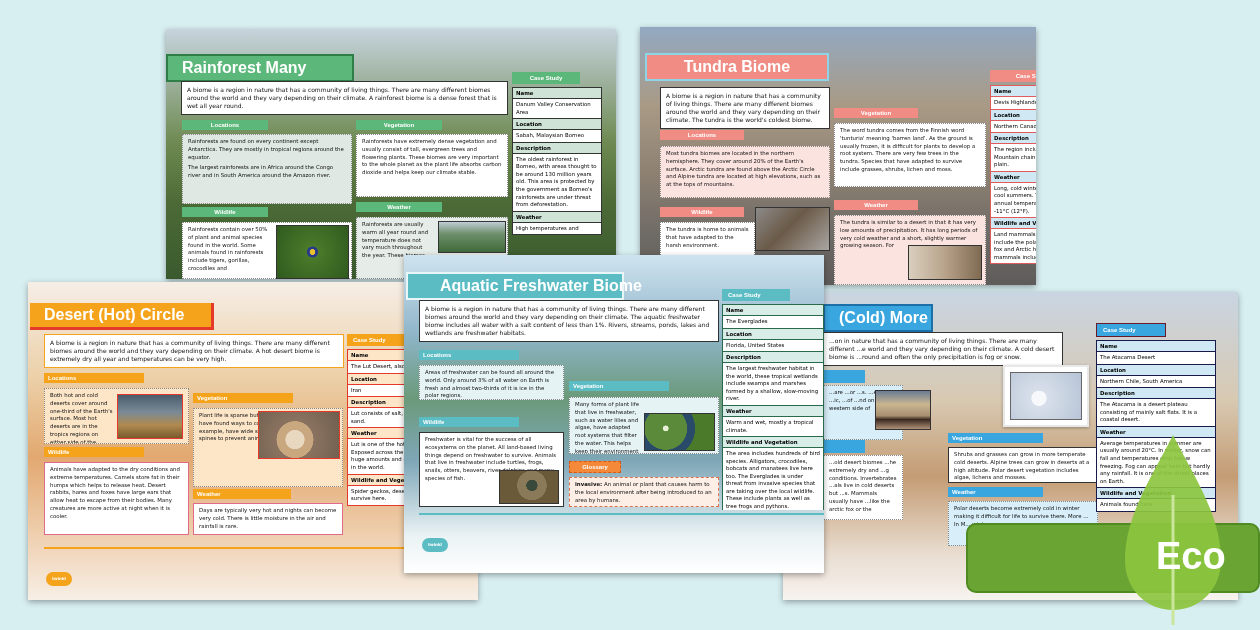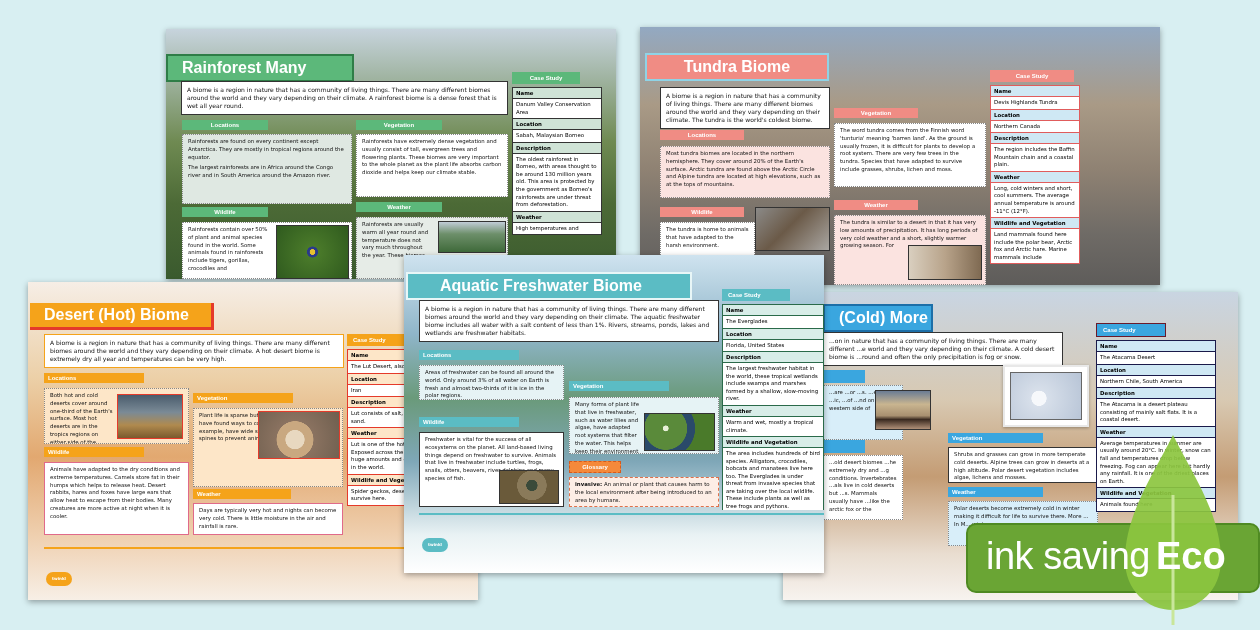--- a/index.html
+++ b/index.html
@@ -20,21 +20,21 @@
   .case .row-h { font-weight: bold; font-size: 5.4px; padding: 2px 3px; border: 1px solid #333; border-bottom: none; }
   .case .row-v { background: #fff; font-size: 5.4px; line-height: 1.4; padding: 2px 3px; border: 1px solid #333; border-bottom: none; }
   .case .row-v:last-child { border-bottom: 1px solid #333; }
   .footer-logo { position: absolute; width: 26px; height: 14px; border-radius: 7px; font-size: 4px; color:#fff; text-align:center; line-height:14px; font-weight:bold; }
   .footer-line { position: absolute; height: 2px; }
 
   
   #rain { left: 166px; top: 29px; width: 450px; height: 250px; }
   #rain .bg { background: linear-gradient(180deg, #c7d4dd 0%, #9fb3a0 20%, #6f8a52 45%, #4c6a36 70%, #3a5a2e 100%); }
   
-  #tundra { left: 640px; top: 27px; width: 520px; height: 258px; }
+  #tundra { left: 640px; top: 27px; width: 396px; height: 258px; }
   #tundra .bg { background: linear-gradient(180deg, #93a9c2 0%, #a99a86 30%, #8f8273 55%, #6f6b66 80%, #5e5c5a 100%); }
   
   #desert { left: 28px; top: 282px; width: 450px; height: 318px; }
   #desert .bg { background: linear-gradient(180deg, #f6eee6 0%, #ecd0a8 30%, #e2a870 55%, #efd0b0 80%, #f7efe6 100%); }
   
   #aqua { left: 404px; top: 255px; width: 420px; height: 318px; }
   #aqua .bg { background: linear-gradient(180deg, #cfe3ef 0%, #8fb5c9 25%, #6a9a7a 45%, #7fa7b8 65%, #e9f2f4 88%, #fff 100%); }
   
   #cold { left: 783px; top: 292px; width: 455px; height: 308px; }
   #cold .bg { background: linear-gradient(180deg, #c9d5e2 0%, #d8c9b2 35%, #c49c74 60%, #e9ddd0 85%, #f7f3ef 100%); }
@@ -118,21 +118,21 @@
     <div class="row-v" style="border-color:#e05c5c;">The region includes the Baffin Mountain chain and a coastal plain.</div>
     <div class="row-h" style="background:#cfe8f4;border-color:#e05c5c;">Weather</div>
     <div class="row-v" style="border-color:#e05c5c;">Long, cold winters and short, cool summers. The average annual temperature is around -11°C (12°F).</div>
     <div class="row-h" style="background:#cfe8f4;border-color:#e05c5c;">Wildlife and Vegetation</div>
     <div class="row-v" style="border-color:#e05c5c;">Land mammals found here include the polar bear, Arctic fox and Arctic hare. Marine mammals include</div>
   </div>
 </div>
 
 <div class="sheet" id="desert">
   <div class="bg"></div>
-  <div class="title" style="left:2px;top:21px;width:184px;background:#f5a31a;border-right:3px solid #e53a2a;border-bottom:3px solid #e53a2a;">Desert (Hot) Biome</div>
+  <div class="title" style="left:2px;top:21px;width:184px;background:#f5a31a;border-right:3px solid #e53a2a;border-bottom:3px solid #e53a2a;">Desert (Hot) Circle</div>
   <div class="intro" style="left:16px;top:52px;width:300px;border-color:#f5a31a;">A biome is a region in nature that has a community of living things. There are many different biomes around the world and they vary depending on their climate. A hot desert biome is extremely dry all year and temperatures can be very high.</div>
 
   <div class="sec-head left" style="left:16px;top:91px;width:100px;background:#f5a31a;">Locations</div>
   <div class="sec-body" style="left:16px;top:106px;width:145px;height:56px;background:#fde6c8;">
     <div style="width:64px;">Both hot and cold deserts cover around one-third of the Earth's surface. Most hot deserts are in the tropics regions on either side of the equator.</div>
   </div>
   <div class="photo" style="left:89px;top:112px;width:66px;height:45px;background:linear-gradient(180deg,#4a5c6c 0%,#7a8a96 40%,#b08a4e 70%,#7a5a2e 100%);border-color:#e53a2a;"></div>
 
   <div class="sec-head left" style="left:165px;top:111px;width:100px;background:#f5a31a;">Vegetation</div>
   <div class="sec-body" style="left:165px;top:126px;width:150px;height:79px;background:#fde6c8;">
@@ -196,21 +196,21 @@
     <div class="row-v" style="border-color:#1a1a4a;">The Atacama is a desert plateau consisting of mainly salt flats. It is a coastal desert.</div>
     <div class="row-h" style="background:#cfe8f4;border-color:#1a1a4a;">Weather</div>
     <div class="row-v" style="border-color:#1a1a4a;">Average temperatures in summer are usually around 20°C. In winter, snow can fall and temperatures drop below freezing. Fog can appear here but hardly any rainfall. It is one of the driest places on Earth.</div>
     <div class="row-h" style="background:#cfe8f4;border-color:#1a1a4a;">Wildlife and Vegetation</div>
     <div class="row-v" style="border-color:#1a1a4a;">Animals found here</div>
   </div>
 </div>
 
 <div class="sheet" id="aqua">
   <div class="bg"></div>
-  <div class="title" style="left:2px;top:17px;width:286px;background:#5bbcc4;border:2px solid #e8f6f7;padding-left:32px;">Aquatic Freshwater Biome</div>
+  <div class="title" style="left:2px;top:17px;width:218px;background:#5bbcc4;border:2px solid #e8f6f7;padding-left:32px;">Aquatic Freshwater Biome</div>
   <div class="intro" style="left:15px;top:45px;width:300px;">A biome is a region in nature that has a community of living things. There are many different biomes around the world and they vary depending on their climate. The aquatic freshwater biome includes all water with a salt content of less than 1%. Rivers, streams, ponds, lakes and wetlands are freshwater habitats.</div>
 
   <div class="sec-head left" style="left:15px;top:95px;width:100px;background:#5bbcc4;">Locations</div>
   <div class="sec-body" style="left:15px;top:110px;width:145px;height:35px;background:#e6f3f5;">Areas of freshwater can be found all around the world. Only around 3% of all water on Earth is fresh and almost two-thirds of it is ice in the polar regions.</div>
 
   <div class="sec-head left" style="left:165px;top:126px;width:100px;background:#5bbcc4;">Vegetation</div>
   <div class="sec-body" style="left:165px;top:142px;width:150px;height:57px;background:#e6f3f5;">
     <div style="width:68px;">Many forms of plant life that live in freshwater, such as water lilies and algae, have adapted root systems that filter the water. This helps keep their environment clean.</div>
   </div>
   <div class="photo" style="left:240px;top:158px;width:71px;height:38px;background:radial-gradient(circle at 30% 40%,#e8f0d8 0 5%,#5a8a3a 6% 40%,#2a4a6a 41% 55%,#4a7a2a 56%);"></div>
@@ -243,15 +243,14 @@
 
   <div class="footer-line" style="left:15px;top:258px;width:405px;background:#5bbcc4;"></div>
   <div class="footer-logo" style="left:18px;top:283px;background:#5bbcc4;">twinkl</div>
 </div>
 
 <div id="eco">
   <svg class="leaf" viewBox="0 0 100 190">
     <path d="M50 0 C70 40 98 80 98 125 C98 155 76 175 50 175 C24 175 2 155 2 125 C2 80 30 40 50 0 Z" fill="#8cc63f" opacity="0.92"></path>
     <line x1="50" y1="60" x2="50" y2="190" stroke="#c9e69a" stroke-width="3"></line>
   </svg>
-  <div class="ink">ink saving</div>
   <div class="eco-word">Eco</div>
 </div>
 
 </body></html>

